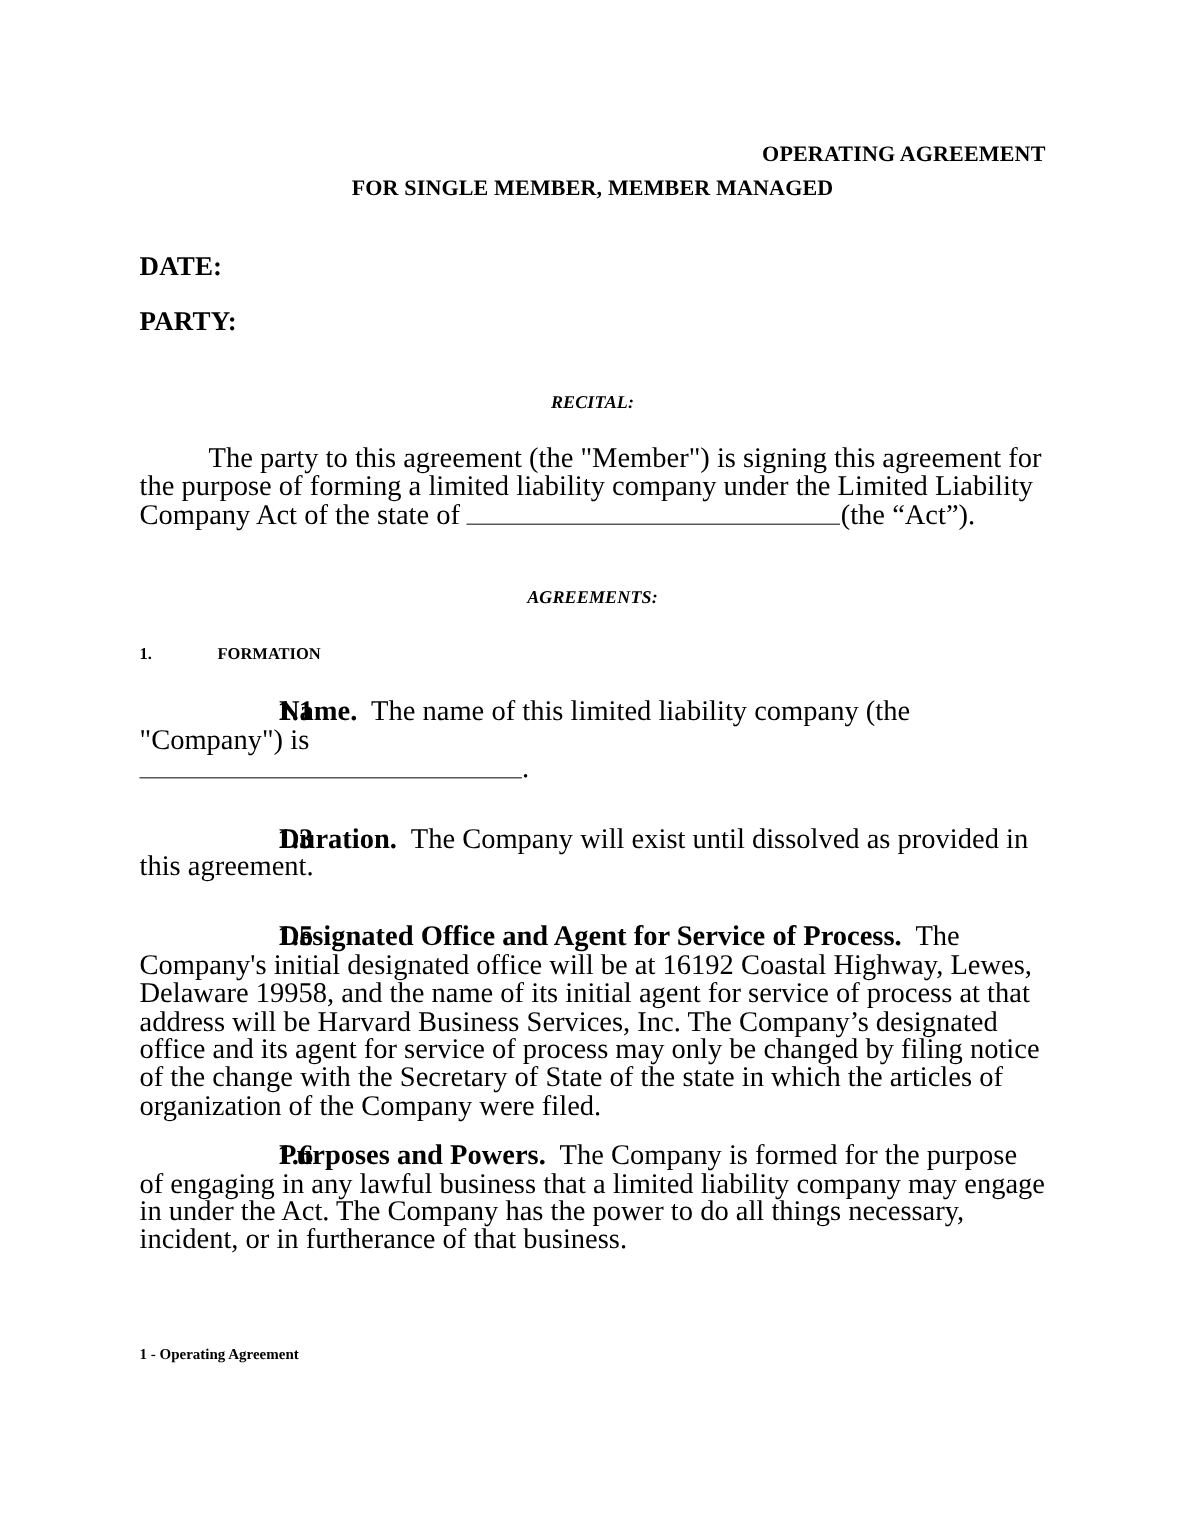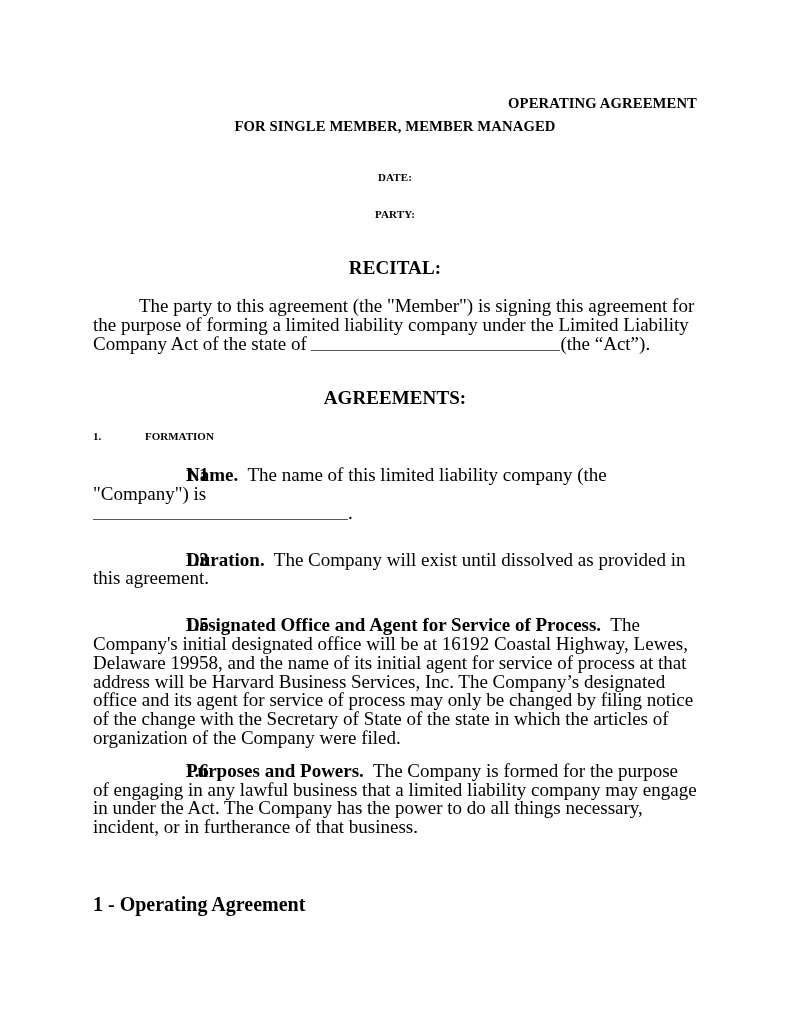--- a/index.html
+++ b/index.html
@@ -29,33 +29,33 @@
     text-align: center;
     font-weight: bold;
     font-size: 14.7px;
     line-height: 22.5px;
     letter-spacing: 0.1px;
   }
   .title-line-1 { margin-top: 92px; text-align: right; }
   .spacer-after-title { height: 31px; }
   .label-line {
     font-weight: bold;
-    font-size: 11px;
+    font-size: 18px;
     line-height: 18px;
     letter-spacing: 0.1px;
-    text-align: center;
   }
   .gap-date-party { height: 19px; }
   .gap-party-recital { height: 36px; }
   .centered-heading {
     text-align: center;
     font-weight: bold;
-    font-size: 19px;
+    font-size: 12px;
     line-height: 18px;
     letter-spacing: 0.1px;
+    font-style: italic;
   }
   .gap-recital-body { height: 20px; }
   .body-par {
     font-size: 19px;
     line-height: 18.8px;
     text-align: left;
     text-indent: 46px;
   }
   .gap-sm { height: 14px; }
   .gap-md { height: 20px; }
@@ -88,21 +88,21 @@
     vertical-align: baseline;
     height: 13px;
     margin-bottom: -1px;
   }
   .blank-recital { width: 249px; }
   .blank-name { width: 255px; }
   .blank-state { width: 155px; }
   .blank-date { width: 110px; }
   .blank-office { width: 375px; }
   .footer-note {
-    font-size: 20px;
+    font-size: 10px;
     font-weight: bold;
     line-height: 18.8px;
   }
   .footer-pos { margin-top: 58px; }
 </style>
 </head>
 <body>
 
 <div class="page">
   <div class="content">

